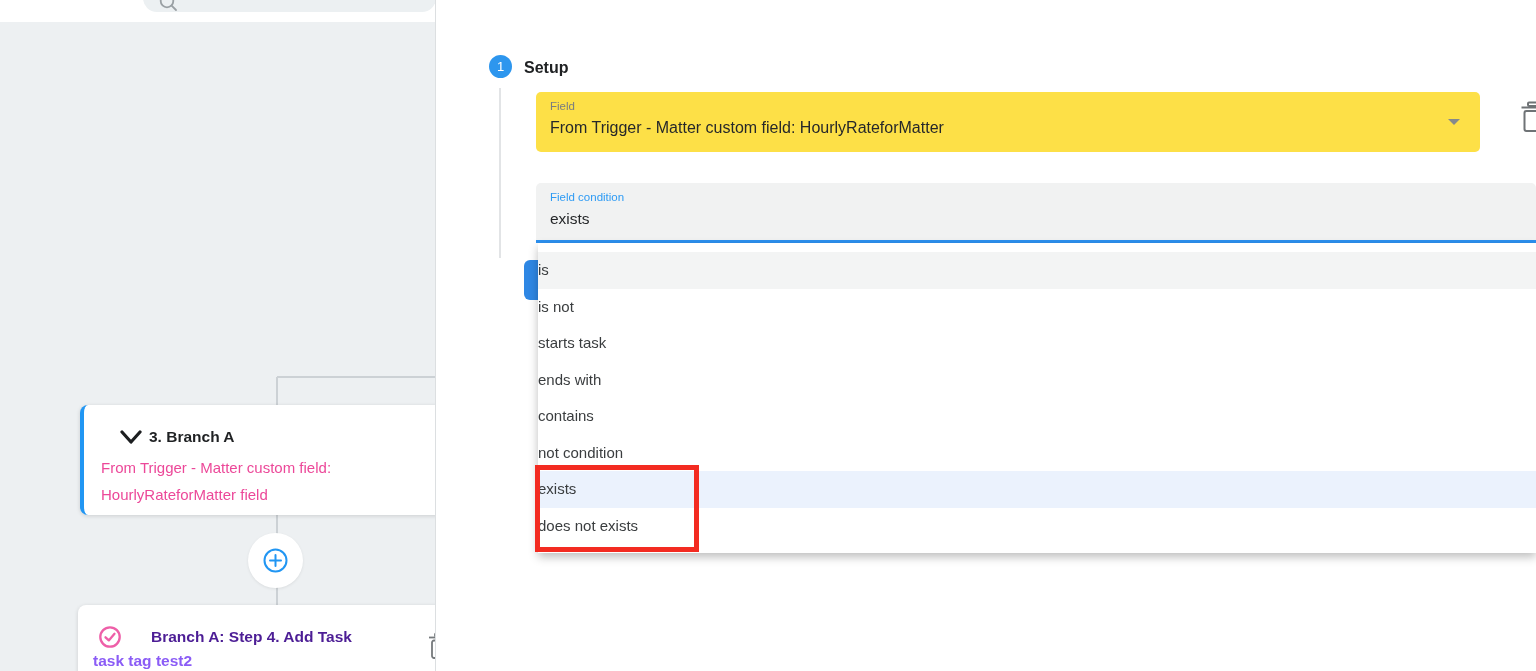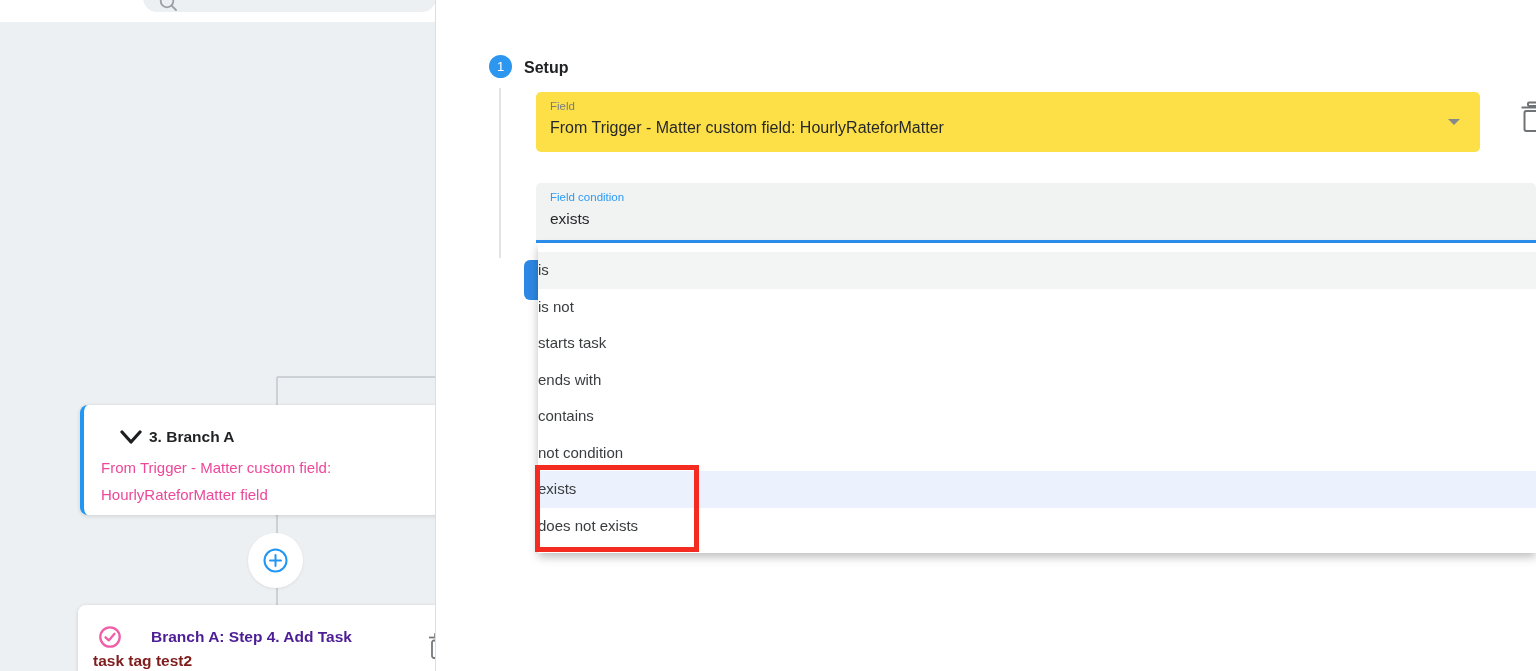--- a/index.html
+++ b/index.html
@@ -34,21 +34,21 @@
     position:absolute; left:248px; top:533px; width:55px; height:55px; border-radius:50%;
     background:#fff; box-shadow:0 1px 3px rgba(0,0,0,.08);
     display:flex; align-items:center; justify-content:center; cursor:pointer;
   }
   .task-card {
     position:absolute; left:78px; top:605px; width:380px; height:90px;
     background:#fff; border-radius:8px; box-shadow:0 1px 4px rgba(0,0,0,.14);
   }
   .check-wrap { position:absolute; left:20px; top:20px; width:24px; height:24px; }
   .task-title { position:absolute; left:49px; top:23px; font-size:15.5px; font-weight:bold; color:#4c1d95;margin-left:24px; }
-  .task-sub   { position:absolute; left:15px; top:47px; font-size:15.5px; font-weight:bold; color:#7f1d1d; }
+  .task-sub   { position:absolute; left:15px; top:47px; font-size:15.5px; font-weight:bold; color:#8b5cf6; }
   .task-trash { position:absolute; left:349px; top:27px; width:24px; height:28px; cursor:pointer; }
   
   .step-circle {
     position:absolute; left:489px; top:55px; width:23px; height:23px; border-radius:50%;
     background:#2d96ee; color:#fff; font-size:13px; display:flex; align-items:center; justify-content:center;
   }
   .setup-title { position:absolute; left:524px; top:59px; font-size:16px; font-weight:bold; color:#202224;text-align:center; }
   .stepper-line { position:absolute; left:499px; top:88px; width:2px; height:170px; background:#e2e4e6; }
   .field-box {
     position:absolute; left:536px; top:92px; width:944px; height:60px;

